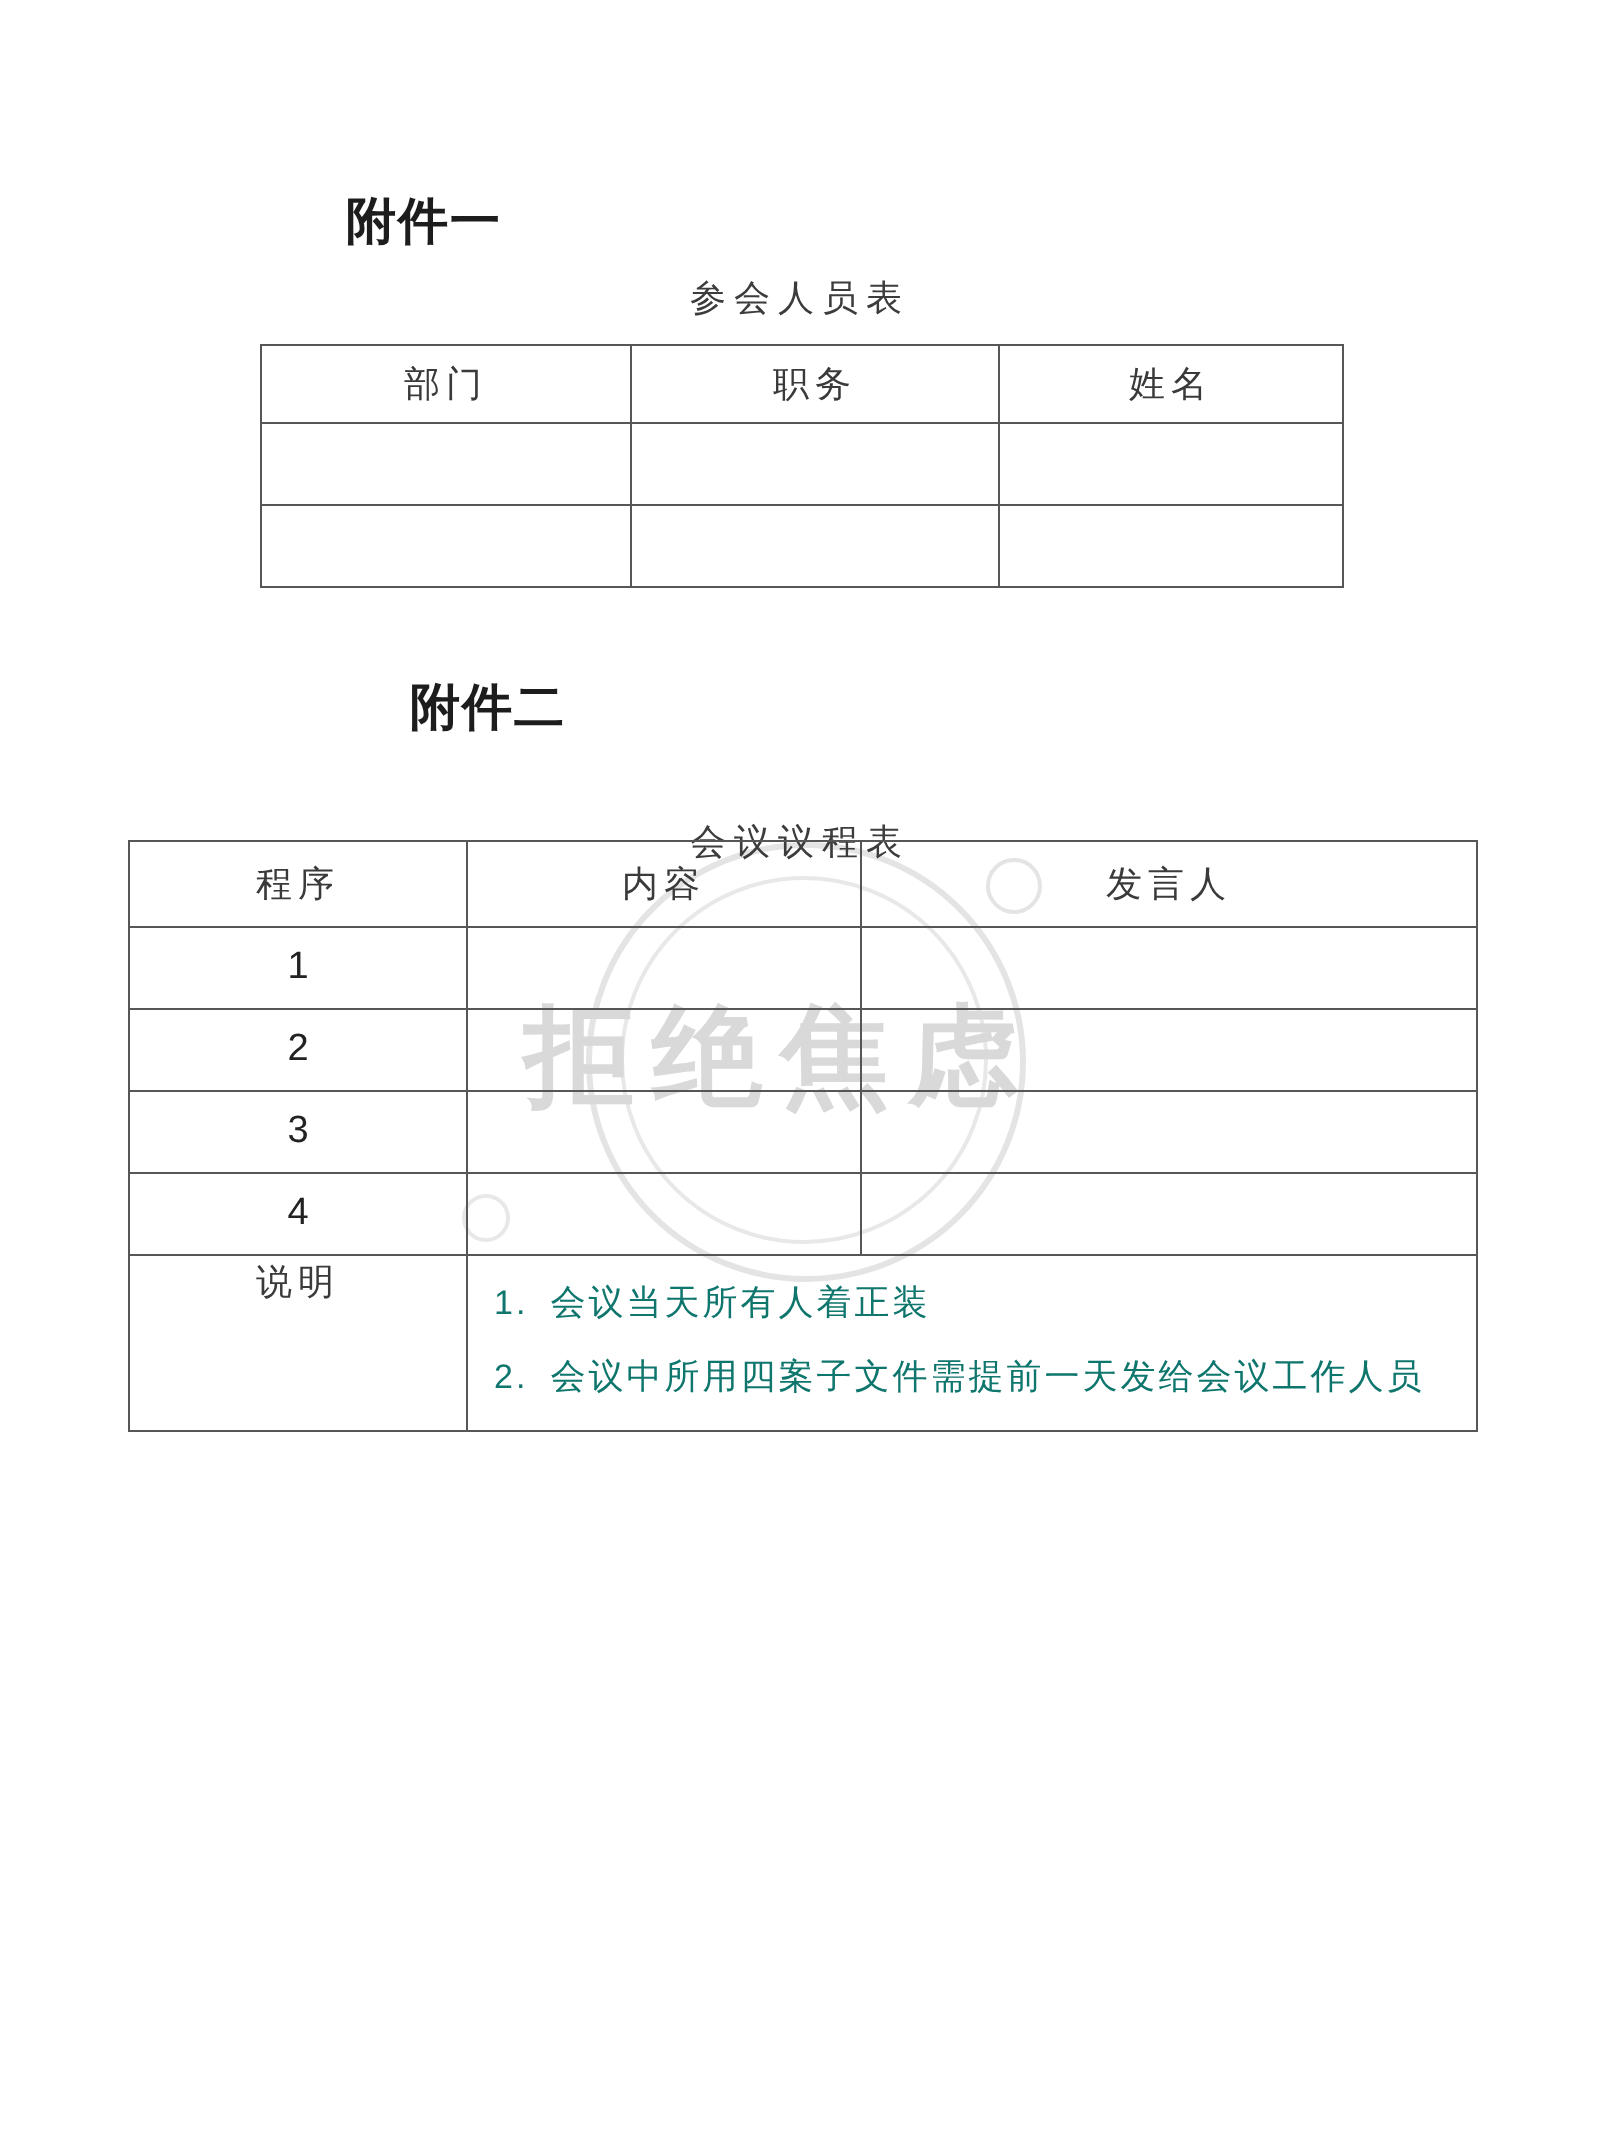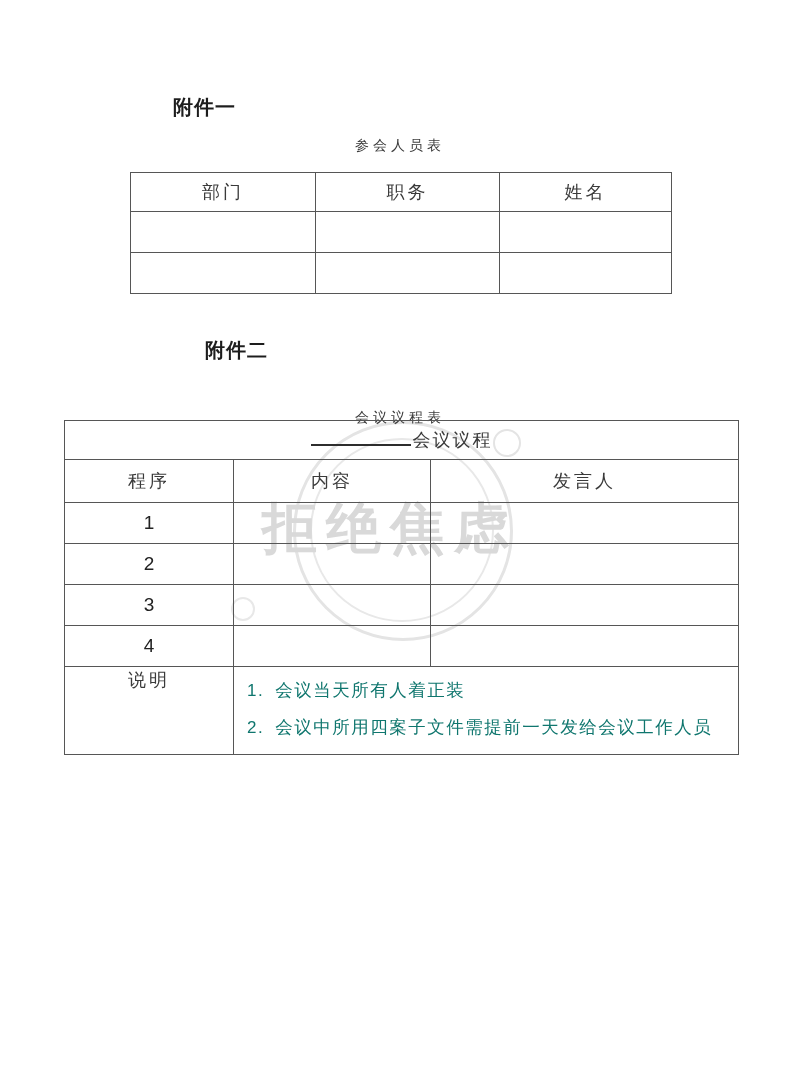--- a/index.html
+++ b/index.html
@@ -18,27 +18,27 @@
   .wm-circle { border-radius:50%; }
   .wm-c-outer { left:293px; top:421px; width:214px; height:214px; border:3px solid #e4e4e4; }
   .wm-c-inner { left:310px; top:438px; width:180px; height:180px; border:2px solid #e8e8e8; }
   .wm-c-s1 { left:493px; top:429px; width:24px; height:24px; border:2px solid #e4e4e4; }
   .wm-c-s2 { left:231px; top:597px; width:20px; height:20px; border:2px solid #e8e8e8; }
 
   
   .att-label {
     position:absolute; left:173px; z-index:1;
     font-family:"Liberation Sans", sans-serif; font-weight:bold;
-    font-size:20px; color:#1d1d1d; letter-spacing:1px;
+    font-size:25px; color:#1d1d1d; letter-spacing:1px;
   }
   .att1-label { top:94px; }
   .att2-label { top:337px;padding-left:32px; }
   .table-title {
     position:absolute; left:0; width:800px; text-align:center; z-index:1;
-    font-size:14px; letter-spacing:4px; color:#3c3c3c;
+    font-size:18px; letter-spacing:4px; color:#3c3c3c;
   }
   .att1-title { top:137px; }
   .att2-title { top:373px;margin-top:36px; }
 
   
   table { border-collapse:collapse; position:absolute; z-index:1; table-layout:fixed; background:transparent; }
   td { border:1.5px solid #565656; font-size:18px; color:#3a3a3a; }
 
   .t1 { left:130px; top:172px; width:541px;padding-left:16px; }
   .t1 .hdr td { height:36px; text-align:center; letter-spacing:3px; }
@@ -109,25 +109,20 @@
   <div class="att-label att2-label">附件二</div>
   <div class="table-title att2-title">会议议程表</div>
 
   <table class="t2">
     <colgroup>
         <col style="width:169px">
         <col style="width:197px">
         <col style="width:308px">
       </colgroup>
     <tbody>
-        <tr class="agenda-row">
-      <td colspan="3">
-        <span class="blank-line"></span><span class="agenda-heading">会议议程</span>
-      </td>
-    </tr>
     <tr class="hdr">
       <td>程序</td>
       <td>内容</td>
       <td>发言人</td>
     </tr>
     <tr class="step-row">
       <td class="num-cell">1</td>
       <td></td>
       <td></td>
     </tr>

